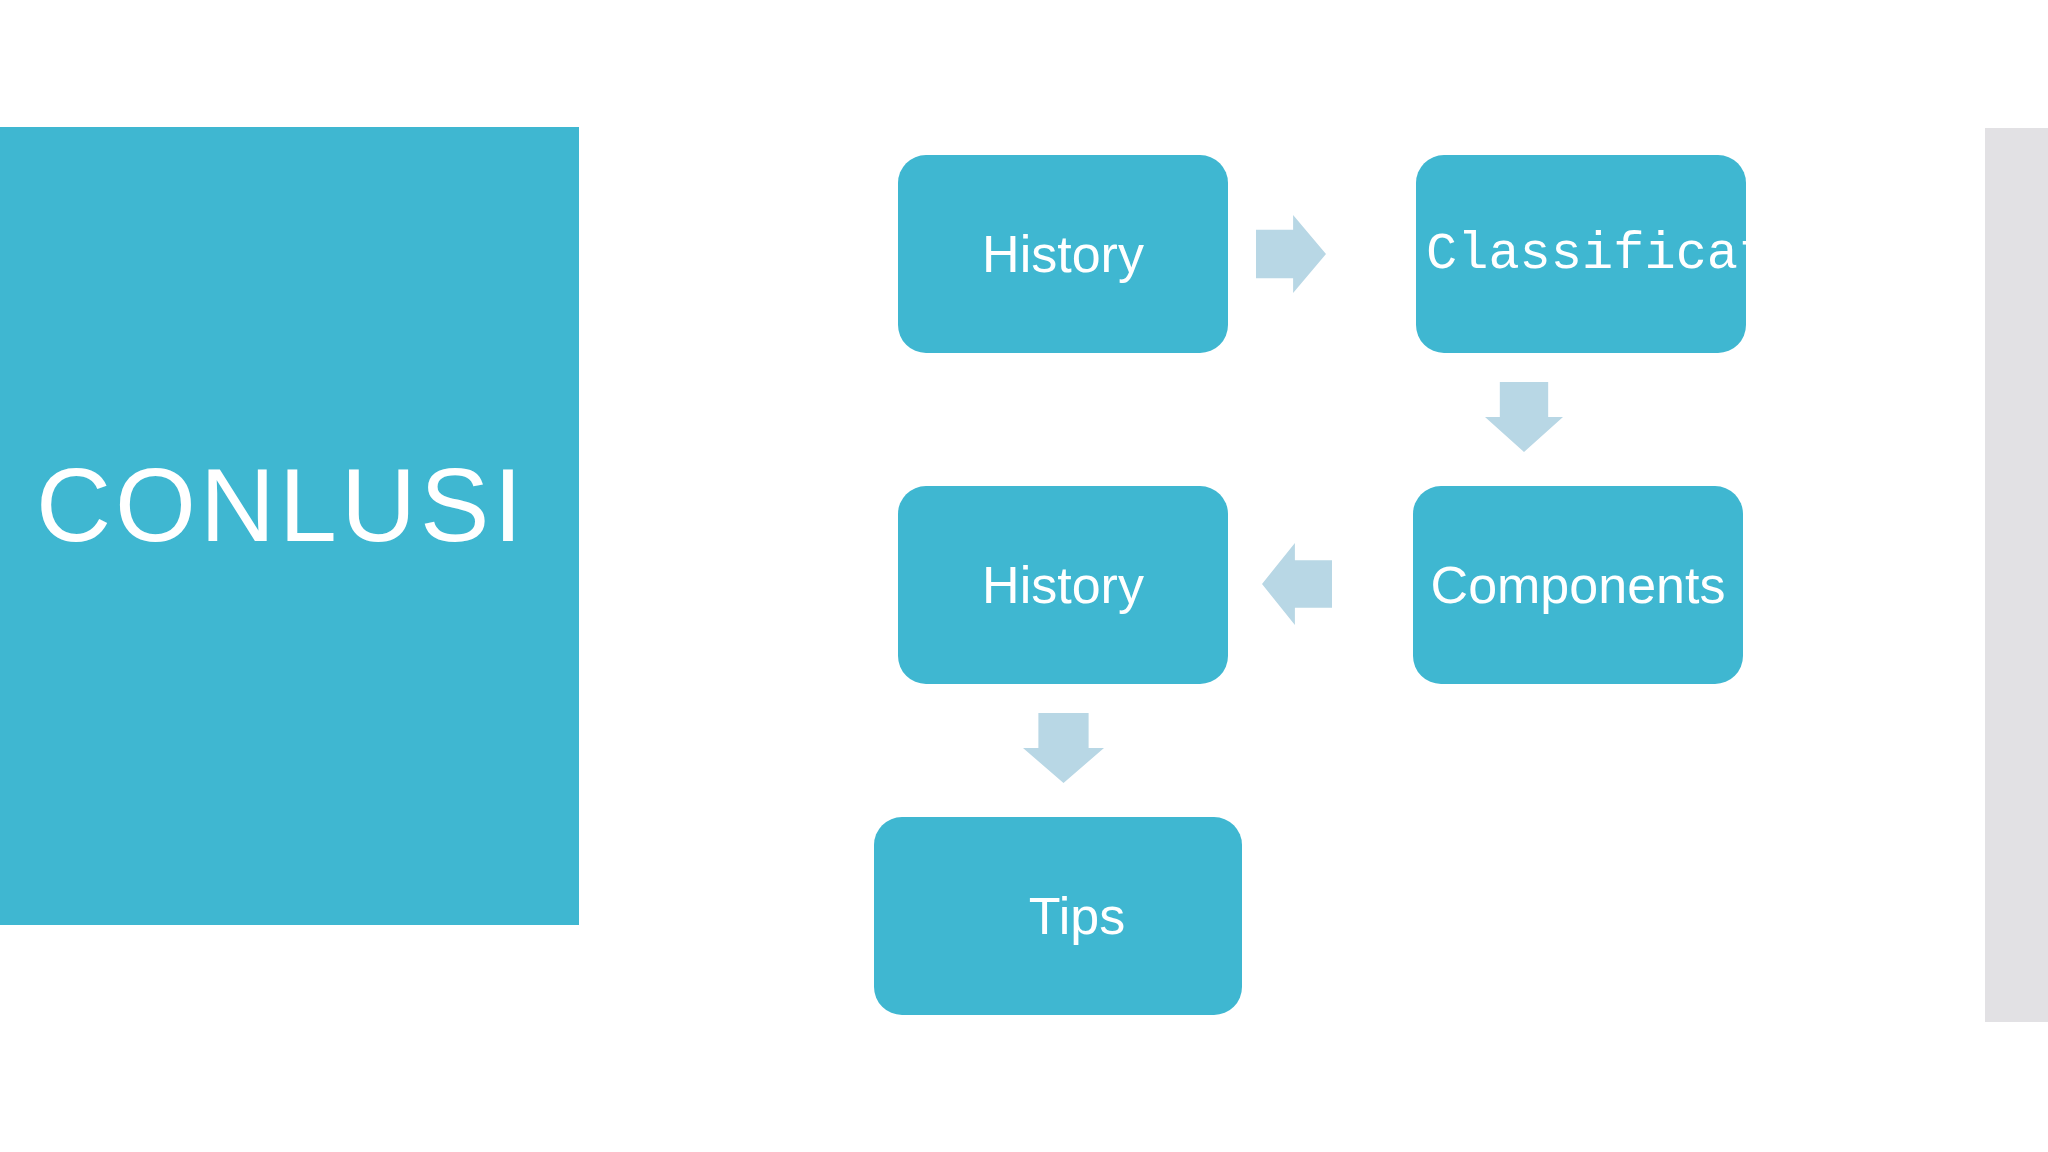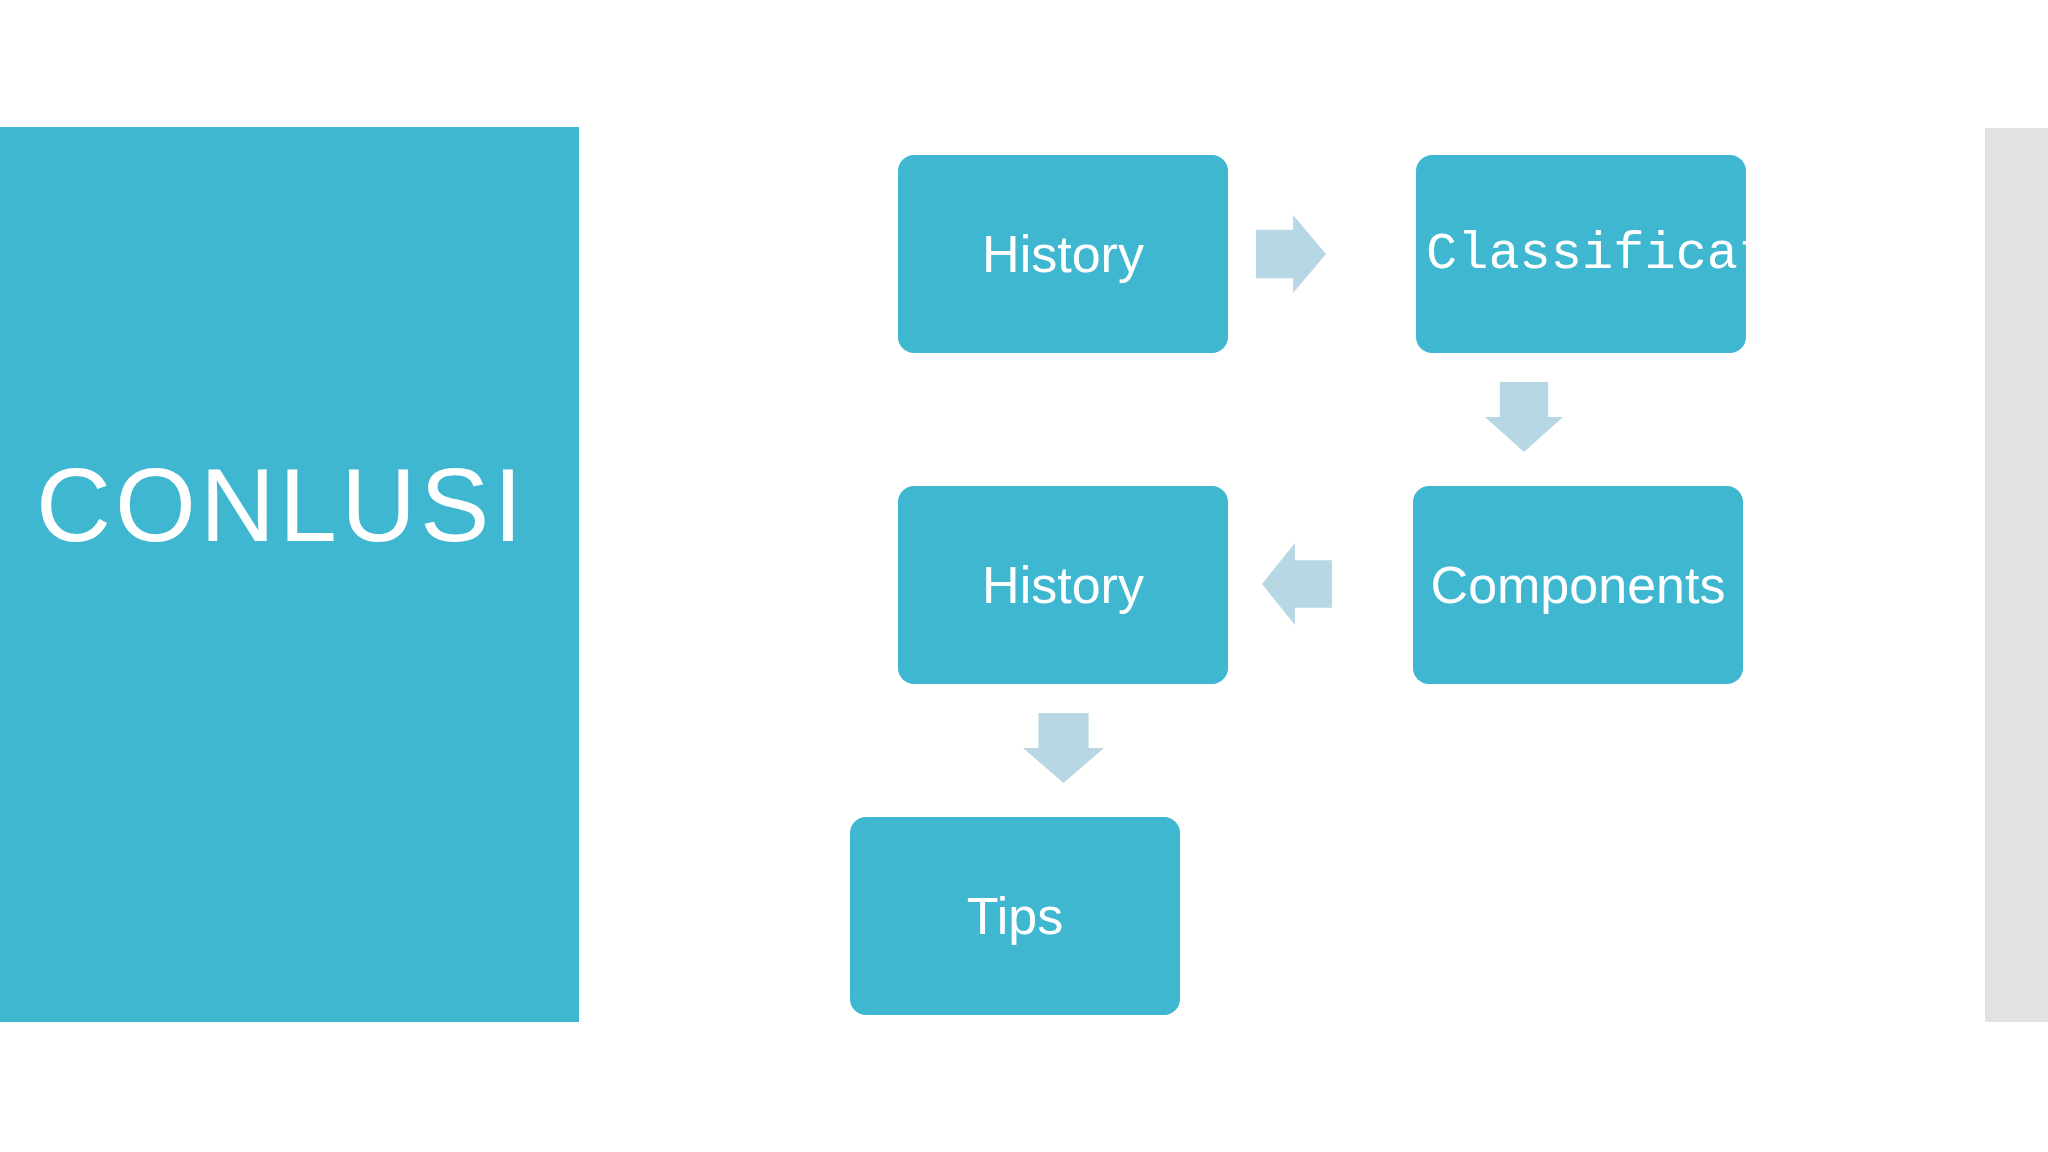--- a/index.html
+++ b/index.html
@@ -5,52 +5,52 @@
   html,body{margin:0;padding:0;background:#ffffff;}
   .slide{
     position:relative;
     width:2048px;height:1152px;
     background:var(--bg,#ffffff);
     overflow:hidden;
     font-family:"Liberation Sans","DejaVu Sans",sans-serif;
   }
   
   .title-panel{
-    position:absolute;left:0;top:127px;width:579px;height:895px;
+    position:absolute;left:0;top:127px;width:579px;height:798px;
     background:var(--teal,#3fb7d1);
   }
   .slide-title{
     position:absolute;left:36px;top:322px;right:20px;
     color:var(--title-text,#ffffff);
     font-size:104px;line-height:113px;letter-spacing:4px;
     font-weight:400;
   }
   .slide-title .line{display:block;}
   
   .right-strip{
     position:absolute;left:1985px;top:128px;width:63px;height:894px;
     background:var(--strip,#e2e1e4);
   }
   
   .node{
-    position:absolute;width:330px;height:198px;border-radius:16px;
+    position:absolute;width:330px;height:198px;border-radius:28px;
     background:var(--teal,#3fb7d1);
     display:flex;align-items:center;justify-content:flex-start;
   }
   .node-label{
     display:block;width:100%;padding:0 10px;box-sizing:border-box;
     text-align:center;white-space:nowrap;
     color:var(--node-text,#ffffff);
     font-size:52px;font-weight:400;
   }
   .node-history       {left:898px; top:155px;}
   .node-classification{left:1416px;top:155px;font-family:Liberation Mono, monospace;}
   .node-components    {left:1413px;top:486px;}
   .node-process       {left:898px; top:486px;}
-  .node-tips          {left:850px; top:817px;}
+  .node-tips          {left:874px; top:817px;padding-left:38px;}
   
   .arrow{position:absolute;background:var(--arrow,#b8d7e5);}
   .arrow-right{
     left:1256px;top:215px;width:70px;height:78px;
     clip-path:polygon(0 19%,53% 19%,53% 0,100% 50%,53% 100%,53% 81%,0 81%);
   }
   .arrow-down-1{
     left:1485px;top:382px;width:78px;height:70px;
     clip-path:polygon(19% 0,81% 0,81% 50%,100% 50%,50% 100%,0 50%,19% 50%);
   }

